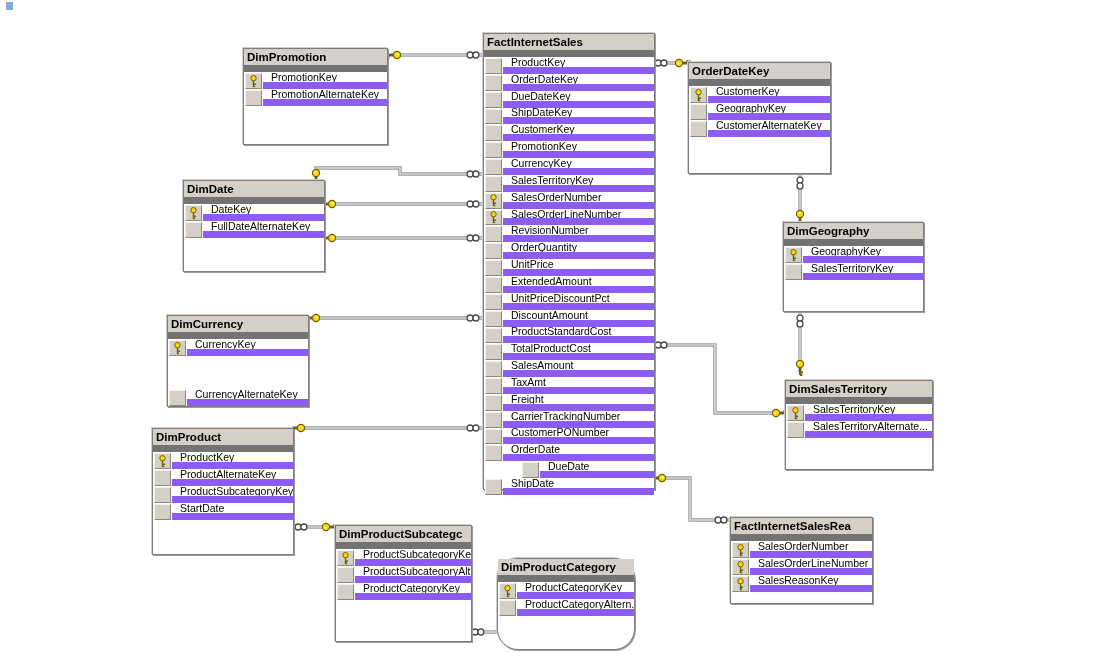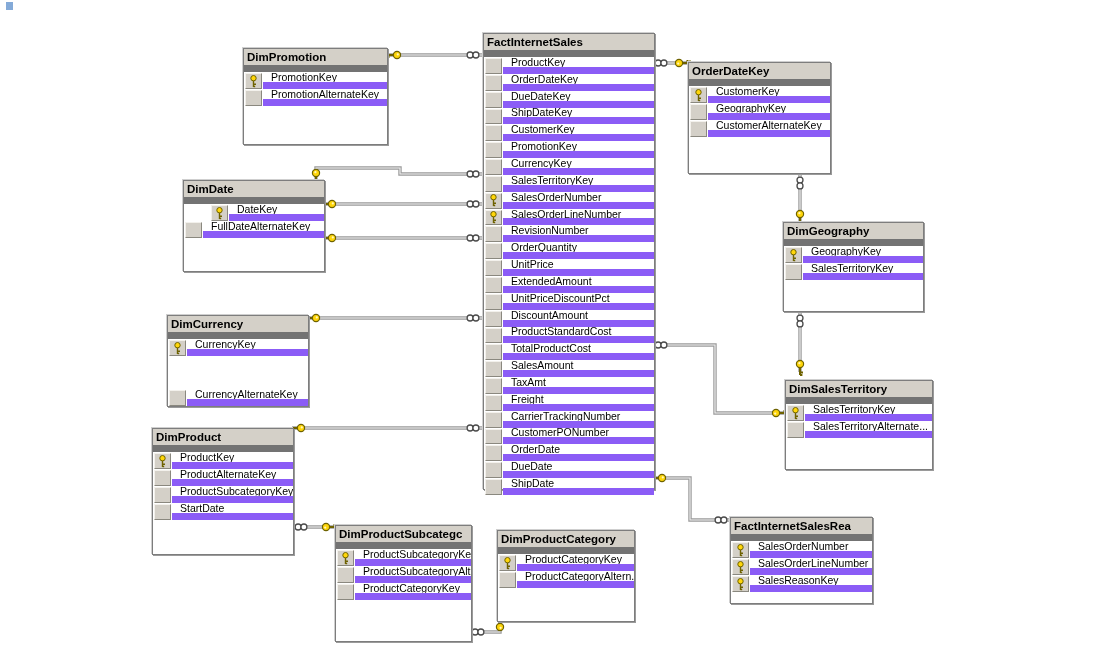--- a/index.html
+++ b/index.html
@@ -310,21 +310,21 @@
         <span class="colname">CarrierTrackingNumber</span>
       </div>
       <div class="tbl-row" style="height: 16.85px;">
         <span class="sel"></span>
         <span class="colname">CustomerPONumber</span>
       </div>
       <div class="tbl-row" style="height: 16.85px;">
         <span class="sel"></span>
         <span class="colname">OrderDate</span>
       </div>
-      <div class="tbl-row" style="height: 16.85px;">
+      <div class="tbl-row" style="height: 16.85px; padding-left: 37px;">
         <span class="sel"></span>
         <span class="colname">DueDate</span>
       </div>
       <div class="tbl-row" style="height: 16.85px;">
         <span class="sel"></span>
         <span class="colname">ShipDate</span>
       </div>
     </div>
     <div class="tbl" style="left: 243px; top: 48px; width: 143px; height: 95px;">
       <div class="tbl-header">DimPromotion</div>
@@ -357,21 +357,21 @@
         <span class="sel"></span>
         <span class="colname">GeographyKey</span>
       </div>
       <div class="tbl-row" style="height: 17px;">
         <span class="sel"></span>
         <span class="colname">CustomerAlternateKey</span>
       </div>
     </div>
     <div class="tbl" style="left: 183px; top: 180px; width: 140px; height: 90px;">
       <div class="tbl-header">DimDate</div>
-      <div class="tbl-row" style="height: 17px; margin-left: 26px;">
+      <div class="tbl-row" style="height: 17px;">
         <span class="sel">
           <svg width="9" height="13" viewBox="0 0 9 13">
             <circle cx="4.5" cy="3.2" r="2.7" fill="#ffd60a" stroke="#6e6200" stroke-width="1"></circle>
             <path d="M 4.5 5.8 V 12 M 4.5 9.2 H 7 M 4.5 11.5 H 6.2" stroke="#6e6200" stroke-width="1.4" fill="none"></path>
           </svg>
         </span>
         <span class="colname">DateKey</span>
       </div>
       <div class="tbl-row" style="height: 17px;">
         <span class="sel"></span>
@@ -463,21 +463,21 @@
       </div>
       <div class="tbl-row" style="height: 17px;">
         <span class="sel"></span>
         <span class="colname">ProductSubcategoryAlt...</span>
       </div>
       <div class="tbl-row" style="height: 17px;">
         <span class="sel"></span>
         <span class="colname">ProductCategoryKey</span>
       </div>
     </div>
-    <div class="tbl" style="left: 497px; top: 530px; width: 136px; height: 90px;">
+    <div class="tbl" style="left: 497px; top: 558px; width: 136px; height: 90px; border-radius: 21px;">
       <div class="tbl-header">DimProductCategory</div>
       <div class="tbl-row" style="height: 17px;">
         <span class="sel">
           <svg width="9" height="13" viewBox="0 0 9 13">
             <circle cx="4.5" cy="3.2" r="2.7" fill="#ffd60a" stroke="#6e6200" stroke-width="1"></circle>
             <path d="M 4.5 5.8 V 12 M 4.5 9.2 H 7 M 4.5 11.5 H 6.2" stroke="#6e6200" stroke-width="1.4" fill="none"></path>
           </svg>
         </span>
         <span class="colname">ProductCategoryKey</span>
       </div>

